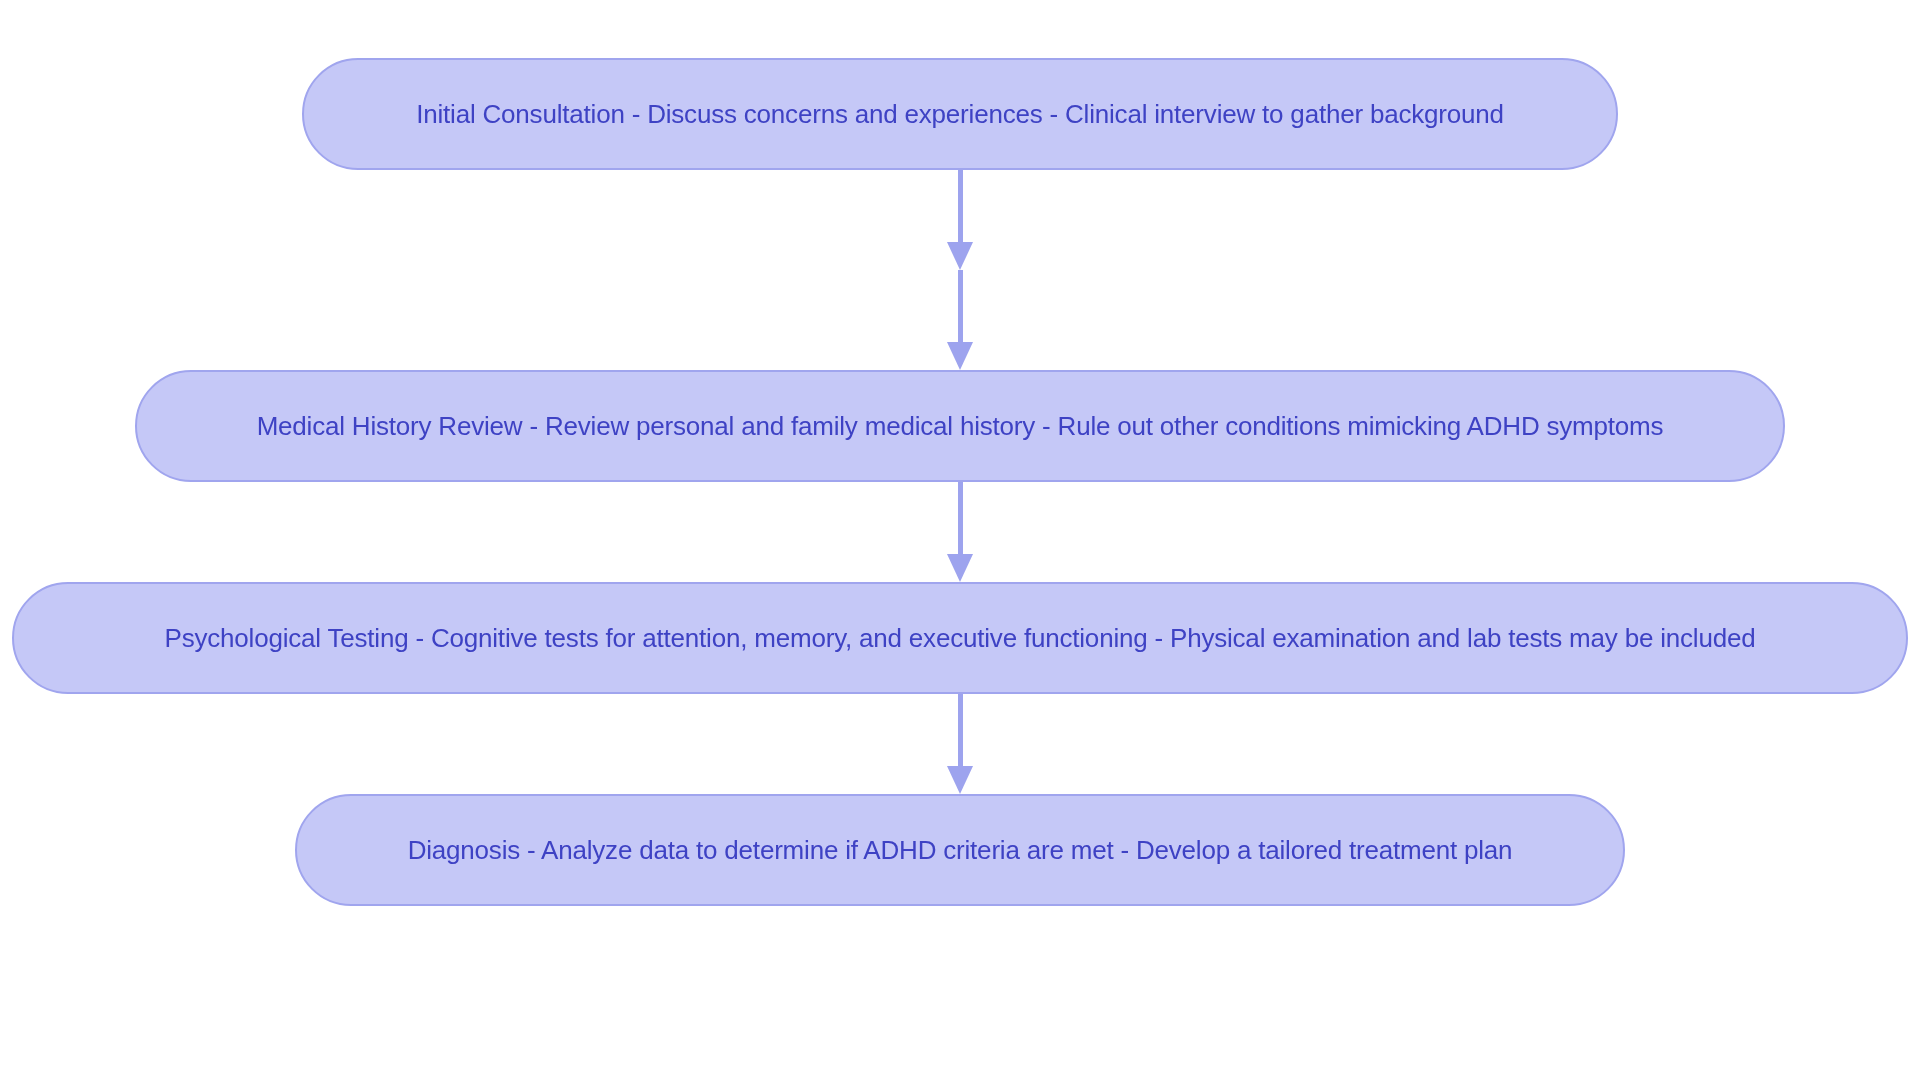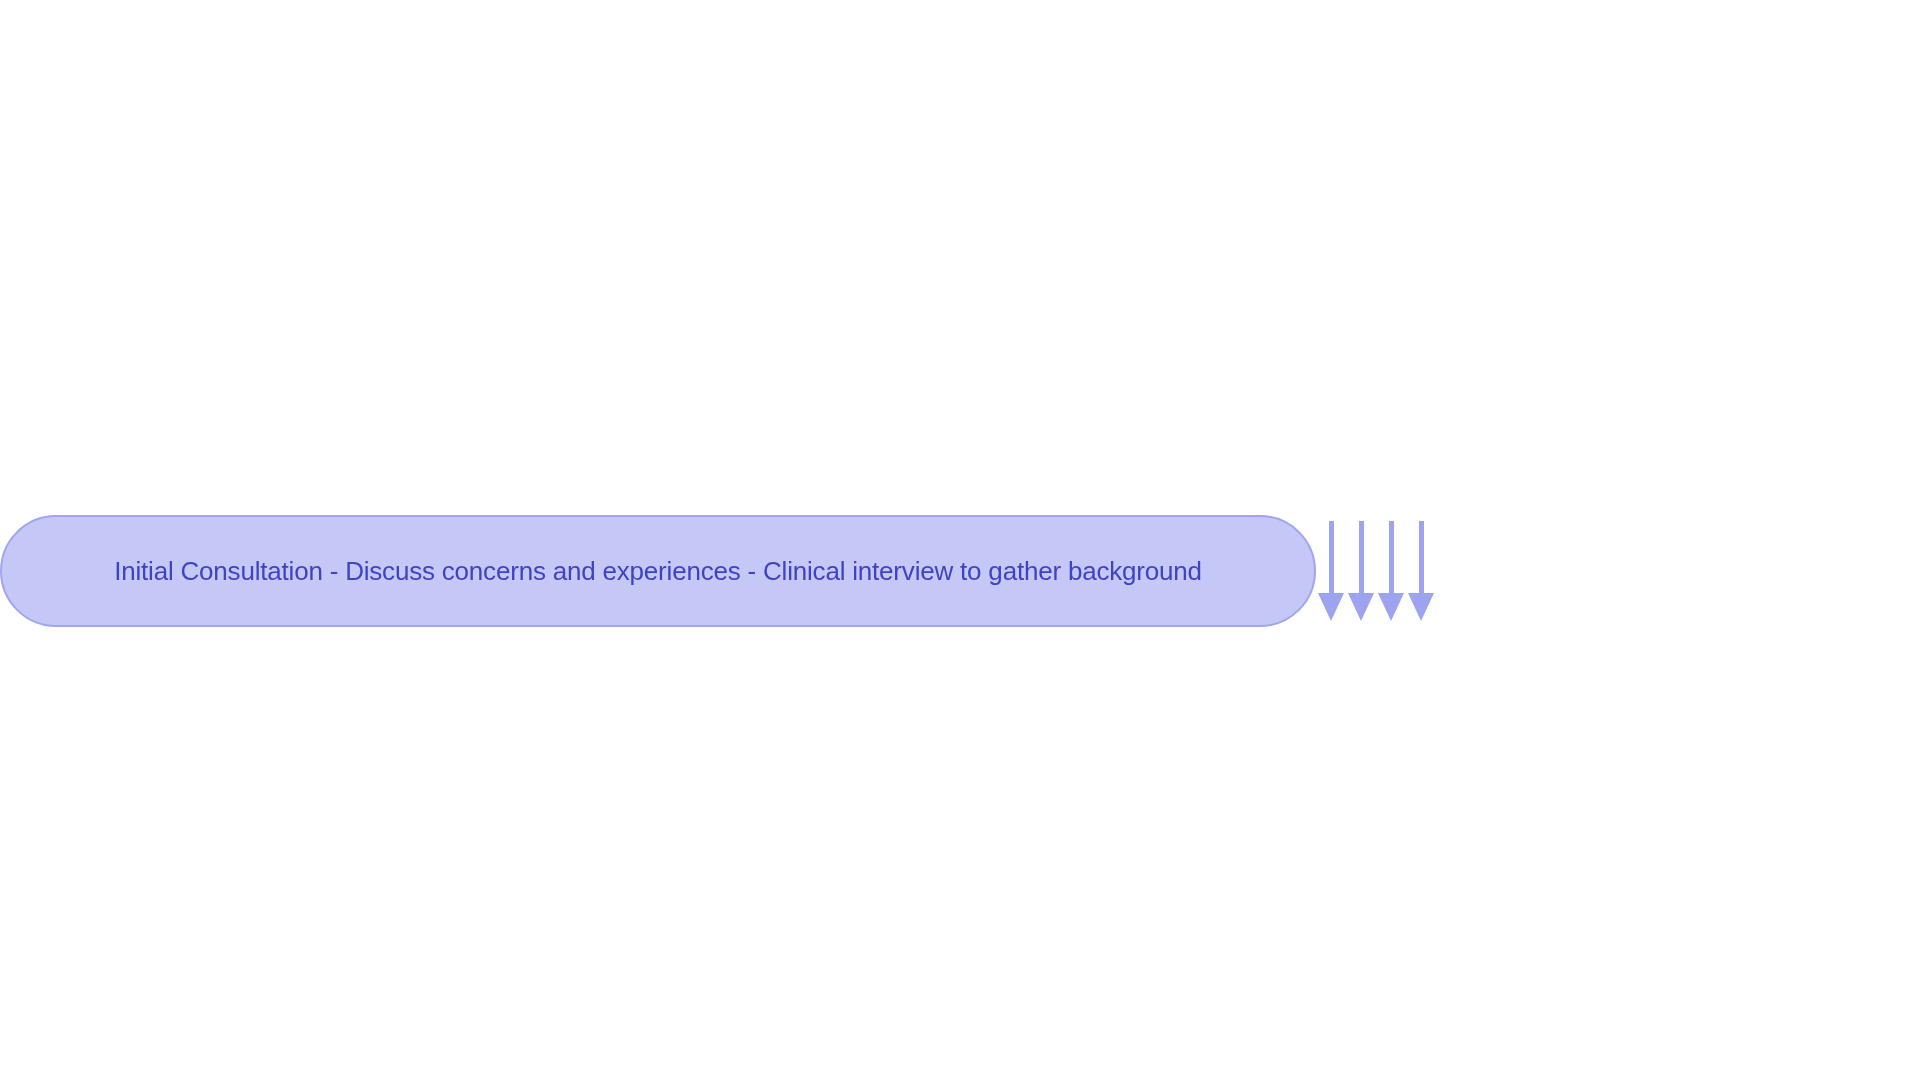--- a/index.html
+++ b/index.html
@@ -9,21 +9,21 @@
     width: 1920px;
     height: 1083px;
     overflow: hidden;
     font-family: "Liberation Sans", "DejaVu Sans", sans-serif;
   }
   .canvas {
     position: relative;
     width: 1920px;
     height: 1083px;
     display: flex;
-    flex-direction: row;
+    flex-direction: column;
     align-items: center;
     padding-top: 58px;
     box-sizing: border-box;
   }
   .node {
     height: 112px;
     background: #c5c8f7;
     border: 2px solid #a0a5ee;
     border-radius: 56px;
     display: flex;
@@ -81,26 +81,35 @@
     <div class="shaft"></div>
     <div class="head"></div>
   </div>
 
 
   <div class="arrow">
     <div class="shaft"></div>
     <div class="head"></div>
   </div>
 
+  <div class="node w3">
+    <span class="node-label">Medical History Review - Review personal and family medical history - Rule out other conditions mimicking ADHD symptoms</span>
+  </div>
 
   <div class="arrow">
     <div class="shaft"></div>
     <div class="head"></div>
   </div>
 
+  <div class="node w4">
+    <span class="node-label">Psychological Testing - Cognitive tests for attention, memory, and executive functioning - Physical examination and lab tests may be included</span>
+  </div>
 
   <div class="arrow">
     <div class="shaft"></div>
     <div class="head"></div>
   </div>
 
+  <div class="node w5">
+    <span class="node-label">Diagnosis - Analyze data to determine if ADHD criteria are met - Develop a tailored treatment plan</span>
+  </div>
 
 </div>
 
 </body></html>

